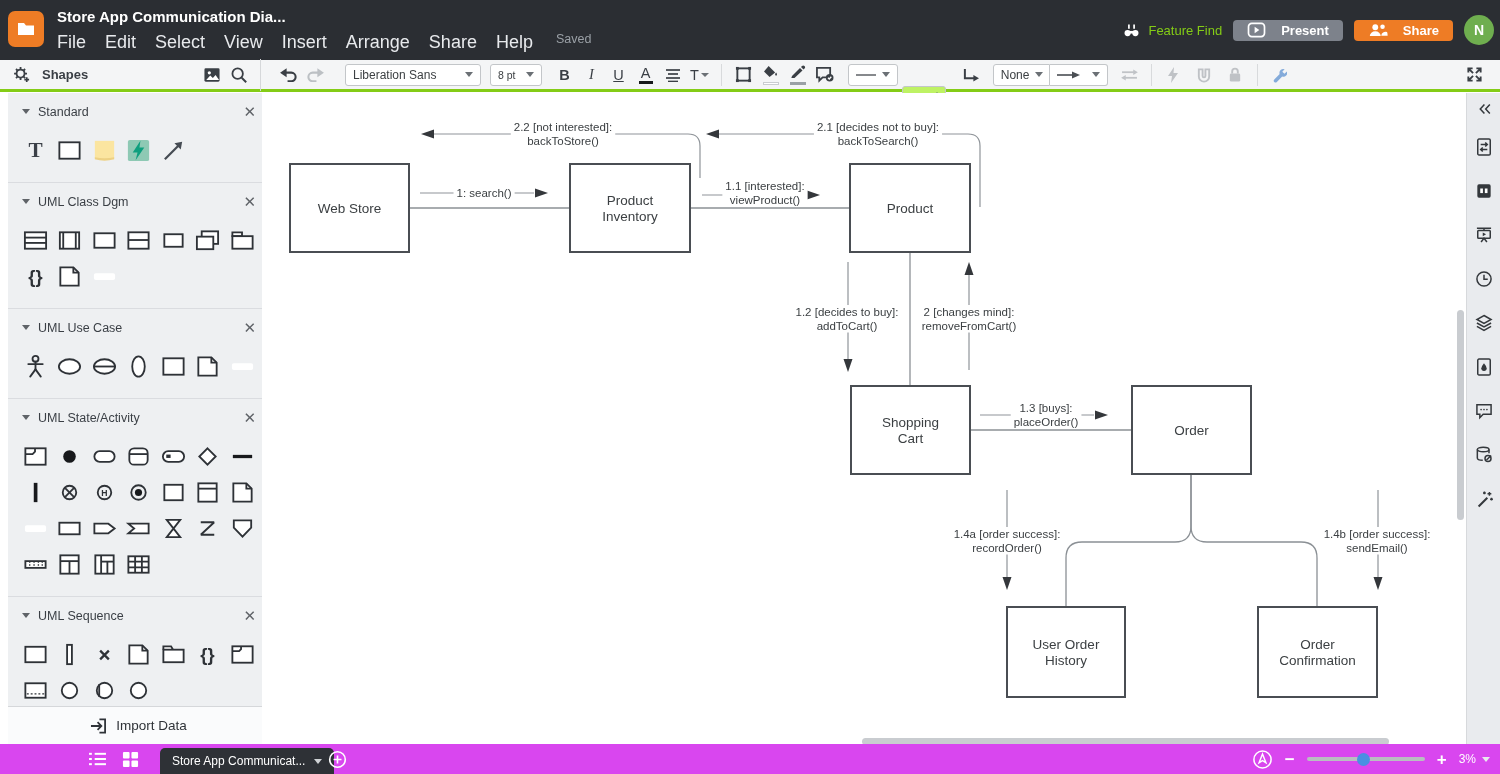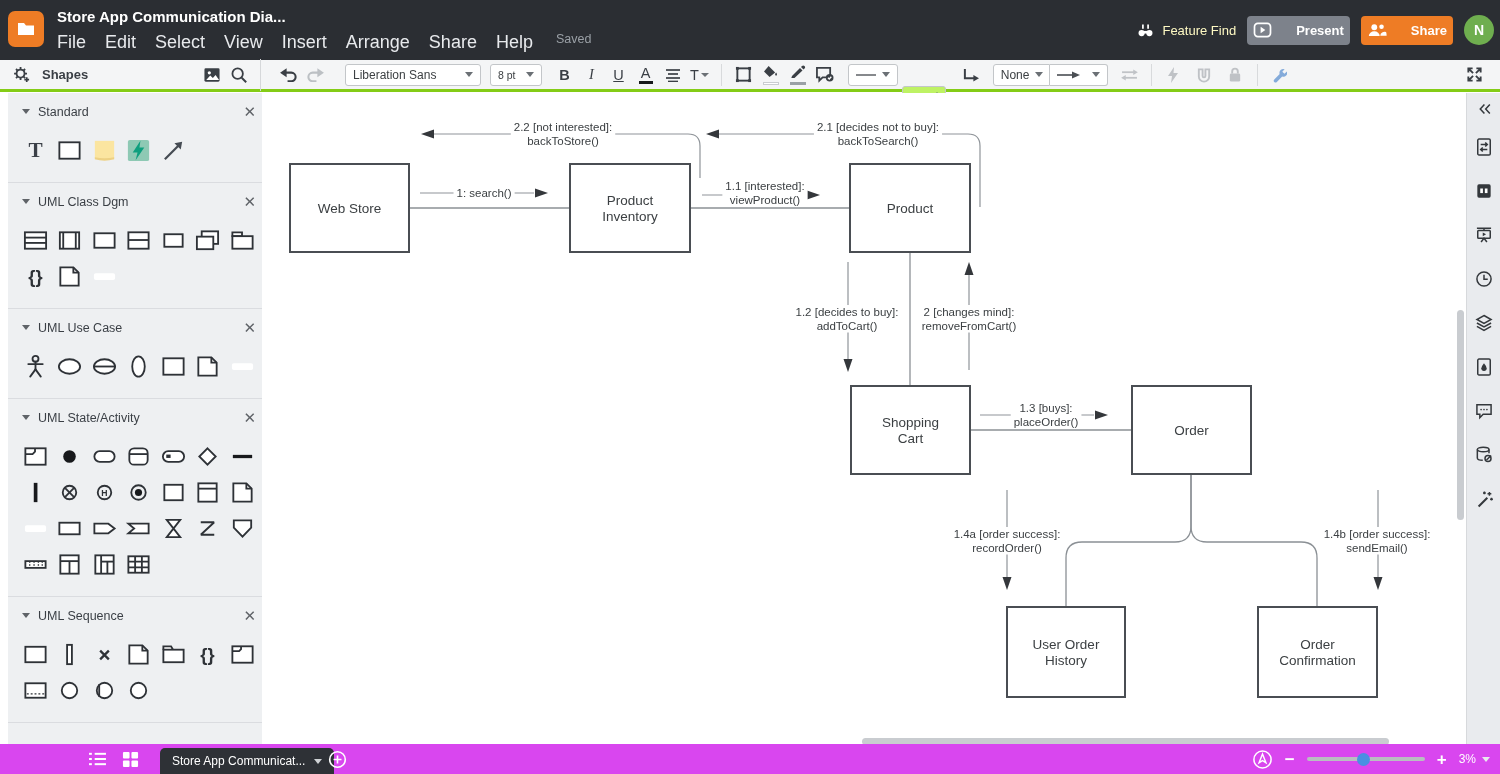--- a/index.html
+++ b/index.html
@@ -9,23 +9,23 @@
 
   
   #header { position:absolute; left:0; top:0; width:1500px; height:60px; background:#2b2e33; }
   #app-icon { position:absolute; left:8px; top:11px; width:36px; height:36px; border-radius:7px;
               background:#ee7c25; display:flex; align-items:center; justify-content:center; }
   #doc-title { position:absolute; left:57px; top:8px; color:#fff; font-size:15px; font-weight:bold; }
   #menubar { position:absolute; left:57px; top:32px; display:flex; gap:19px; }
   #menubar .menu-item { color:#e8eaed; font-size:18px; cursor:default; }
   #saved-status { color:#9aa0a6; font-size:12.5px; margin-left:4px; }
   #header-right { position:absolute; right:6px; top:0; height:60px; display:flex; align-items:center; gap:11px; }
-  #feature-find { display:flex; align-items:center; gap:7px; color:#fef9c3; font-size:13px; }
-  .hdr-btn { height:29px; border-radius:4px; display:flex; align-items:center; gap:24px;
-             padding:0 6px; color:#fff; font-size:13px; font-weight:bold; cursor:pointer; }
+  #feature-find { display:flex; align-items:center; gap:7px; color:#84cc16; font-size:13px; }
+  .hdr-btn { height:21px; border-radius:4px; display:flex; align-items:center; gap:15px;
+             padding:0 14px; color:#fff; font-size:13px; font-weight:bold; cursor:pointer; }
   #present-btn { background:#7d828b; }
   #share-btn { background:#ee7c25; }
   #avatar { width:30px; height:30px; border-radius:50%; background:#6fae4f; color:#fff;
             display:flex; align-items:center; justify-content:center; font-size:14px; font-weight:bold; }
 
   
   #toolbar { position:absolute; left:0; top:60px; width:1500px; height:32px; background:#f4f5f6;
              border-bottom:3px solid #84cc16; display:flex; align-items:center; }
   #tb-left { width:261px; height:32px; border-right:1px solid #d6d8da; display:flex; align-items:center; flex:none; }
   #shapes-label { font-size:13px; font-weight:bold; color:#3a3f45; margin-left:7px; }
@@ -710,20 +710,27 @@
               </svg>
             </div>
             <div class="cell">
               <svg width="27" height="27" viewBox="0 0 28 28">
                 <circle cx="14" cy="14" r="8" stroke="#2e3237" stroke-width="1.9" fill="#fff"></circle>
               </svg>
             </div>
           </div>
         </div>
       </div>
+    <div id="import-bar">
+      <svg width="17" height="16" viewBox="0 0 18 17">
+        <path d="M1,8.5 h10 M8,4.5 l4,4 -4,4" fill="none" stroke="#2f3338" stroke-width="1.9"></path>
+        <path d="M10,1.5 h6 v14 h-6" fill="none" stroke="#2f3338" stroke-width="1.9"></path>
+      </svg>
+      <span id="import-label">Import Data</span>
+    </div>
   </div>
 
   <div id="canvas">
     <svg id="diagram" class="diag" width="1204" height="651" viewBox="262 93 1204 651">
         <path d="M409,208 H570" fill="none" stroke="#8b9095" stroke-width="1.3"></path>
         <path d="M690,208 H850" fill="none" stroke="#8b9095" stroke-width="1.3"></path>
         <path d="M910,252 V386" fill="none" stroke="#8b9095" stroke-width="1.3"></path>
         <path d="M970,430 H1132" fill="none" stroke="#8b9095" stroke-width="1.3"></path>
         <path d="M1191,474 V526 Q1191,542 1175,542 H1082 Q1066,542 1066,558 V607" fill="none" stroke="#8b9095" stroke-width="1.3"></path>
         <path d="M1191,474 V526 Q1191,542 1207,542 H1301 Q1317,542 1317,558 V607" fill="none" stroke="#8b9095" stroke-width="1.3"></path>

